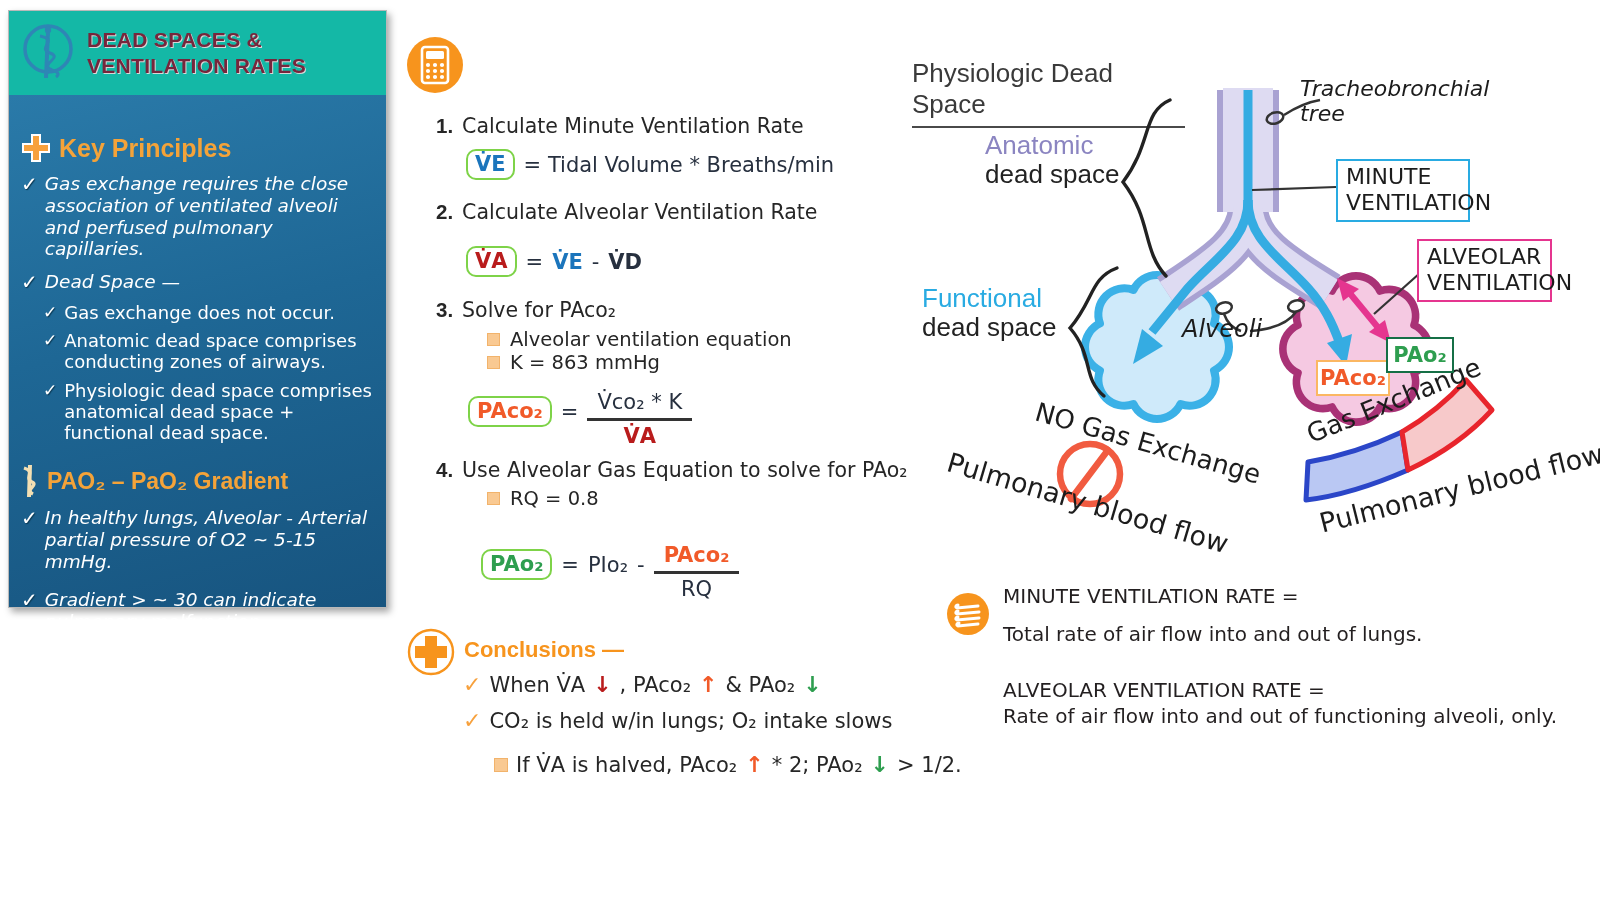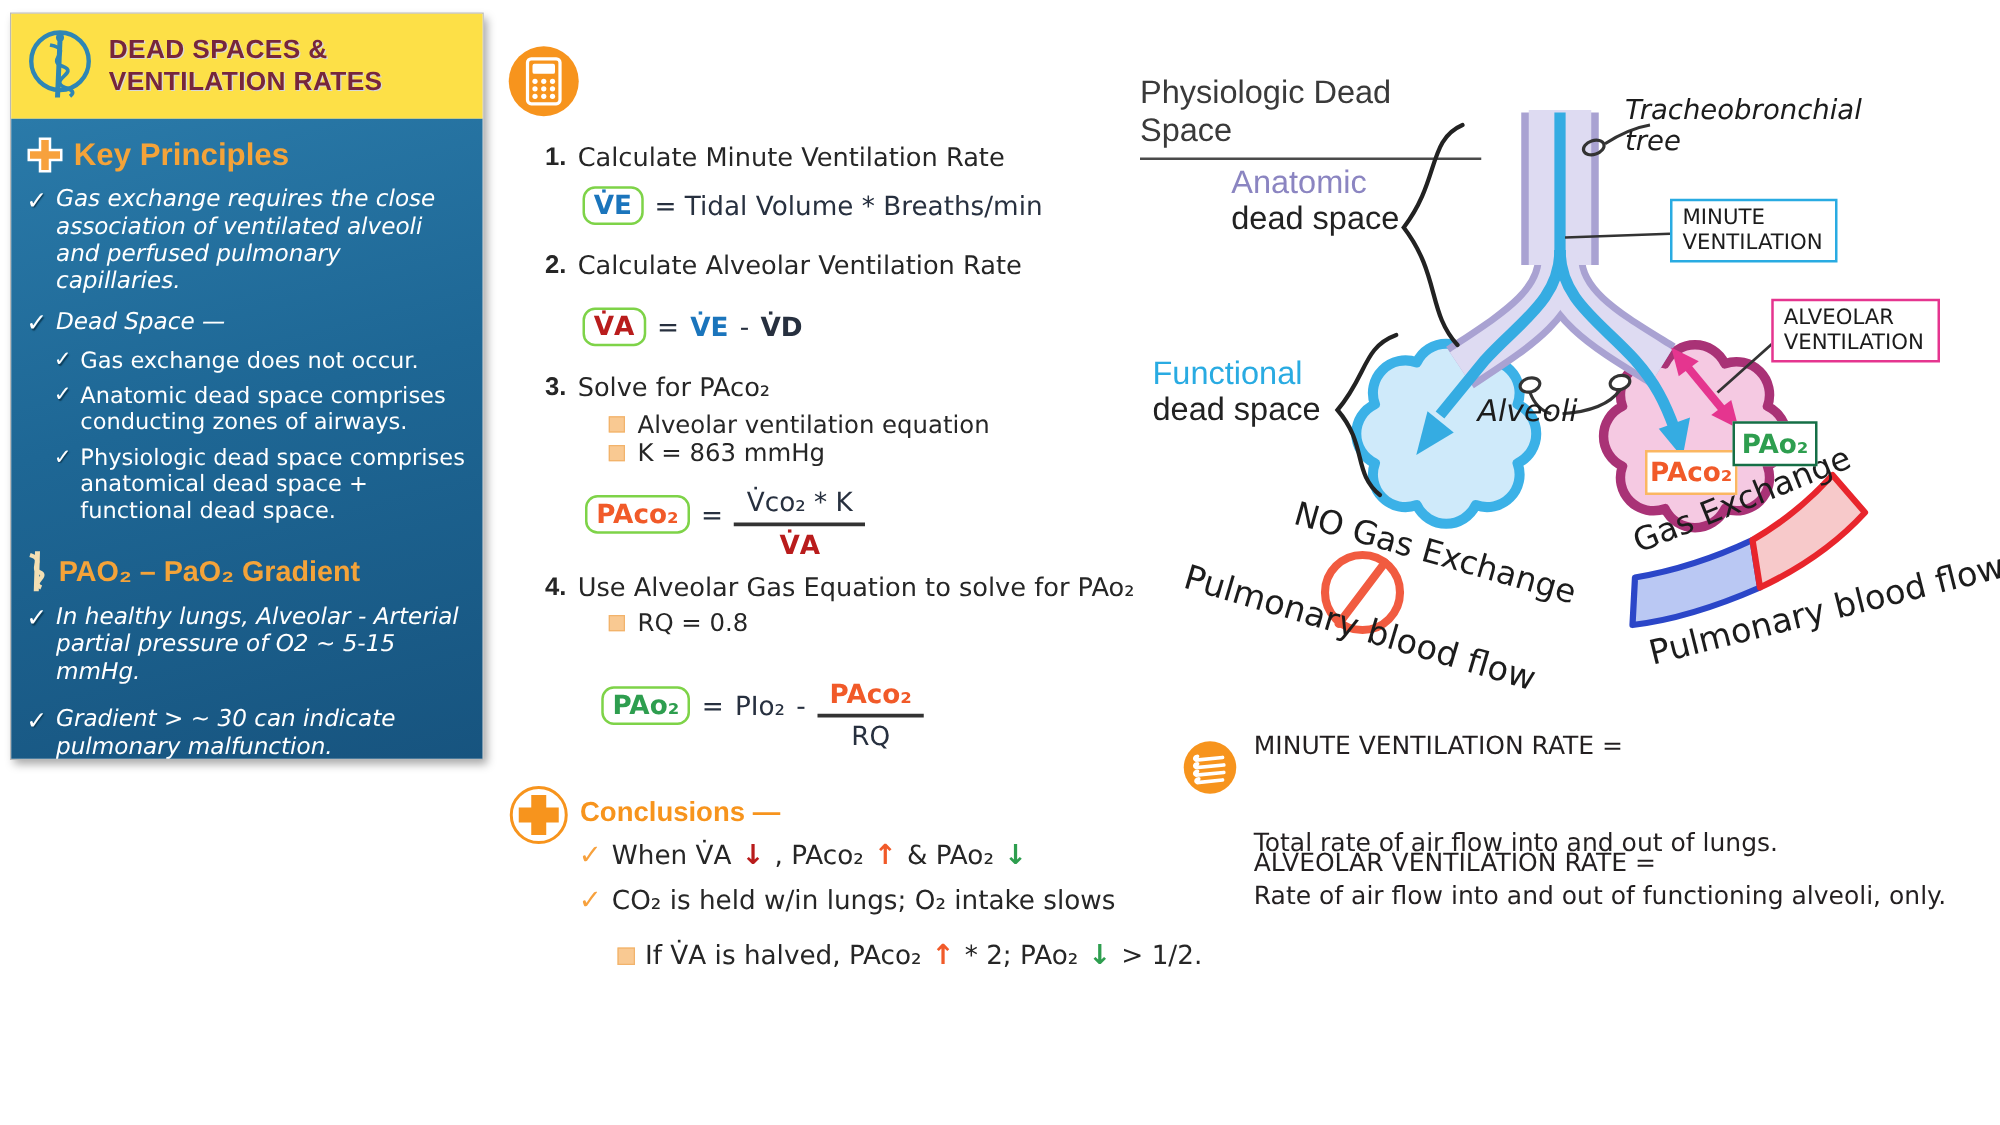--- a/index.html
+++ b/index.html
@@ -3,28 +3,28 @@
 <meta charset="utf-8">
 <style>
   html,body{margin:0;padding:0;background:#fff;}
   .canvas{position:relative;width:1600px;height:900px;background:#ffffff;overflow:hidden;
           font-family:"DejaVu Sans",sans-serif;color:#262626;}
   .abs{position:absolute;}
 
   
   .sidebar{left:8px;top:10px;width:377px;height:596px;border:1px solid #b9b9b9;
            box-shadow:3px 4px 7px rgba(0,0,0,.35);background:#fff;}
-  .sb-header{height:84px;background:#fde047;display:flex;align-items:center;gap:10px;padding:0 10px;box-sizing:border-box;}
+  .sb-header{height:84px;background:#14b8a6;display:flex;align-items:center;gap:10px;padding:0 10px;box-sizing:border-box;}
   .sb-title{font-size:21px;font-weight:bold;color:#76263c;line-height:1.22;letter-spacing:.3px;
             font-family:"Liberation Sans",sans-serif;text-shadow:1px 1px 0 #d8d8d8;}
   .sb-body{height:512px;background:linear-gradient(165deg,#2a7aa9 0%,#1e6795 45%,#17547f 100%);
            padding:14px 14px 0 12px;box-sizing:border-box;}
   .sb-h{display:flex;align-items:center;gap:8px;font-weight:bold;color:#f4a339;
         font-family:"Liberation Sans",sans-serif;}
-  .sb-h.kp{font-size:25px;margin-bottom:10px;}
+  .sb-h.kp{font-size:25px;margin-bottom:10px;margin-top:24px;}
   .sb-h.grad{font-size:23px;margin:20px 0 8px 0;}
   .sb-item{display:flex;gap:7px;color:#fff;font-style:italic;font-size:18.5px;line-height:1.18;margin-bottom:11px;}
   .sb-item .chk{flex:0 0 auto;color:#fff;font-style:normal;font-weight:bold;font-size:20px;text-shadow:1px 1px 1px #0b3a55;}
   .sb-item.sub{margin-left:22px;margin-bottom:7px;font-style:normal;font-size:18px;}
   .sb-item.sub .chk{font-size:17px;}
 
   
   .mid-head{left:464px;top:40px;font-size:23px;font-weight:bold;color:#f7941d;line-height:1.2;
             font-family:"Liberation Sans",sans-serif;}
   .step{display:flex;gap:9px;font-size:20.5px;color:#262626;}
@@ -43,21 +43,21 @@
   .chkrow .ochk{color:#f7a13d;font-weight:bold;font-size:22px;}
   .arr{font-weight:bold;font-size:22px;}
 
   
   .dg-title{left:912px;top:58px;width:273px;font-size:26px;color:#3a3a3a;padding-bottom:6px;
             border-bottom:2px solid #4a4a4a;font-family:"Liberation Sans",sans-serif;}
   .lbl2{font-size:26px;line-height:1.1;color:#222;font-family:Liberation Sans, sans-serif;}
   .lbl2 .c1{display:block;}
   .hand{font-size:21px;color:#1c1c1c;}
   .pre{white-space:pre-line;}
-  .dgbox{background:#fff;box-sizing:border-box;padding:3px 8px;font-size:17px;line-height:1.2;
+  .dgbox{background:#fff;box-sizing:border-box;padding:3px 8px;font-size:22px;line-height:1.2;
          color:#1c1c1c;white-space:pre-line;}
   .rot{transform-origin:left center;font-size:26px;color:#1c1c1c;white-space:nowrap;}
   .tagbox{box-sizing:border-box;background:#fff;font-weight:bold;font-size:21px;text-align:center;
           padding:4px 2px;}
   .defs-title,.defs-body{font-size:20px;color:#231f20;white-space:nowrap;}
 </style>
 </head>
 <body>
 
 <div class="canvas">
@@ -318,17 +318,17 @@
   <svg class="abs" style="left:946px;top:592px;" width="44" height="44" viewBox="0 0 44 44">
     <circle cx="22" cy="22" r="21" fill="#f7941d"></circle>
     <g stroke="#fff" stroke-width="3" stroke-linecap="round" fill="none">
       <path d="M12,13 C10,13 9,15 11,16 L32,14"></path>
       <path d="M12,19 C10,19 9,21 11,22 L33,20"></path>
       <path d="M12,25 C10,25 9,27 11,28 L33,26"></path>
       <path d="M13,31 C11,31 10,33 12,34 L32,32"></path>
     </g>
   </svg>
   <div class="abs defs-title" style="left:1003px;top:584px;">MINUTE VENTILATION RATE =</div>
-  <div class="abs defs-body" style="left:1003px;top:622px;margin-top:40px;">Total rate of air flow into and  out of lungs.</div>
+  <div class="abs defs-body" style="left:1003px;top:622px;">Total rate of air flow into and  out of lungs.</div>
   <div class="abs defs-title" style="left:1003px;top:678px;">ALVEOLAR VENTILATION RATE =</div>
   <div class="abs defs-body" style="left:1003px;top:704px;">Rate of air flow into and out of functioning alveoli, only.</div>
 
 </div>
 
 </body></html>

